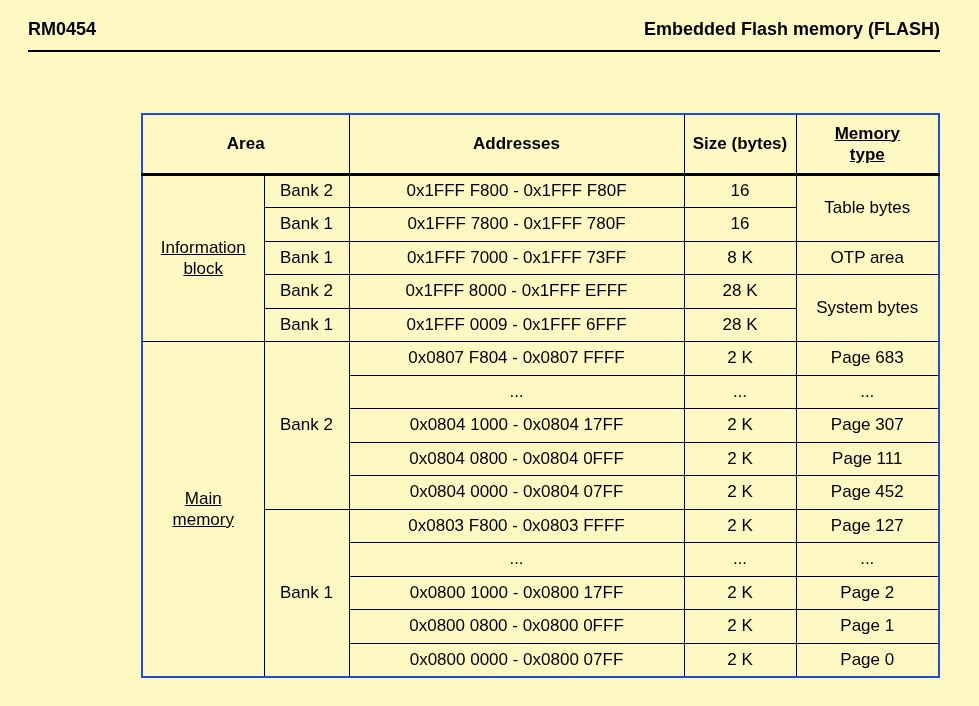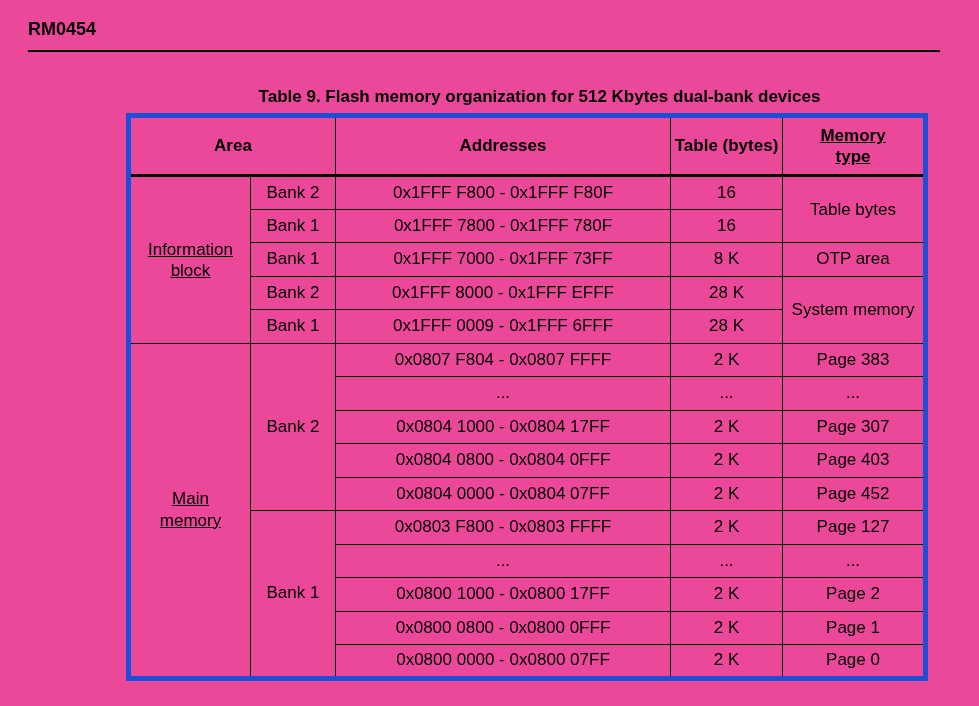--- a/index.html
+++ b/index.html
@@ -6,21 +6,21 @@
     margin: 0;
     padding: 0;
     background: #ffffff;
     font-family: "Liberation Sans", sans-serif;
     color: #000000;
   }
   .page {
     position: relative;
     width: 979px;
     height: 706px;
-    background: #ec4899;
+    background: #fef9c3;
     overflow: hidden;
   }
   .running-header {
     position: absolute;
     top: 20px;
     left: 28px;
     width: 912px;
     display: flex;
     justify-content: space-between;
     align-items: baseline;
@@ -42,25 +42,25 @@
     left: 141px;
     width: 797px;
     text-align: center;
     font-weight: bold;
     font-size: 17px;
     line-height: 1.2;
   }
   table.flash-table {
     position: absolute;
     top: 113px;
-    left: 126px;
+    left: 141px;
     width: 797px;
     border-collapse: collapse;
     table-layout: fixed;
-    border: 5px solid #1d4ed8;
+    border: 2px solid #1d4ed8;
     font-size: 17px;
     padding-left: 24px;
   }
   .flash-table th,
   .flash-table td {
     border: 1px solid #000000;
     text-align: center;
     vertical-align: middle;
     padding: 0 2px;
     overflow: hidden;
@@ -78,39 +78,39 @@
     text-decoration: underline;
   }
 </style>
 </head>
 <body>
 
 <div class="page">
 
   <div class="running-header">
     <span>RM0454</span>
+    <span>Embedded Flash memory (FLASH)</span>
   </div>
 
   <div class="header-rule"></div>
 
-  <div class="table-title">Table 9. Flash memory organization for 512 Kbytes dual-bank devices</div>
 
   <table class="flash-table">
     <colgroup>
       <col style="width:122px">
       <col style="width:85px">
       <col style="width:335px">
       <col style="width:112px">
       <col style="width:143px">
     </colgroup>
     <thead>
       <tr>
         <th colspan="2">Area</th>
         <th>Addresses</th>
-        <th>Table (bytes)</th>
+        <th>Size (bytes)</th>
         <th><span class="wrap2">Memory
 type</span></th>
       </tr>
     </thead>
     <tbody>
       <tr>
         <td rowspan="5"><span class="wrap2">Information
 block</span></td>
         <td>Bank 2</td>
         <td>0x1FFF F800 - 0x1FFF F80F</td>
@@ -125,49 +125,49 @@
       <tr>
         <td>Bank 1</td>
         <td>0x1FFF 7000 - 0x1FFF 73FF</td>
         <td>8 K</td>
         <td>OTP area</td>
       </tr>
       <tr>
         <td>Bank 2</td>
         <td>0x1FFF 8000 - 0x1FFF EFFF</td>
         <td>28 K</td>
-        <td rowspan="2">System memory</td>
+        <td rowspan="2">System bytes</td>
       </tr>
       <tr>
         <td>Bank 1</td>
         <td>0x1FFF 0009 - 0x1FFF 6FFF</td>
         <td>28 K</td>
       </tr>
       <tr>
         <td rowspan="10"><span class="wrap2">Main
 memory</span></td>
         <td rowspan="5">Bank 2</td>
         <td>0x0807 F804 - 0x0807 FFFF</td>
         <td>2 K</td>
-        <td>Page 383</td>
+        <td>Page 683</td>
       </tr>
       <tr>
         <td>...</td>
         <td>...</td>
         <td>...</td>
       </tr>
       <tr>
         <td>0x0804 1000 - 0x0804 17FF</td>
         <td>2 K</td>
         <td>Page 307</td>
       </tr>
       <tr>
         <td>0x0804 0800 - 0x0804 0FFF</td>
         <td>2 K</td>
-        <td>Page 403</td>
+        <td>Page 111</td>
       </tr>
       <tr>
         <td>0x0804 0000 - 0x0804 07FF</td>
         <td>2 K</td>
         <td>Page 452</td>
       </tr>
       <tr>
         <td rowspan="5">Bank 1</td>
         <td>0x0803 F800 - 0x0803 FFFF</td>
         <td>2 K</td>

